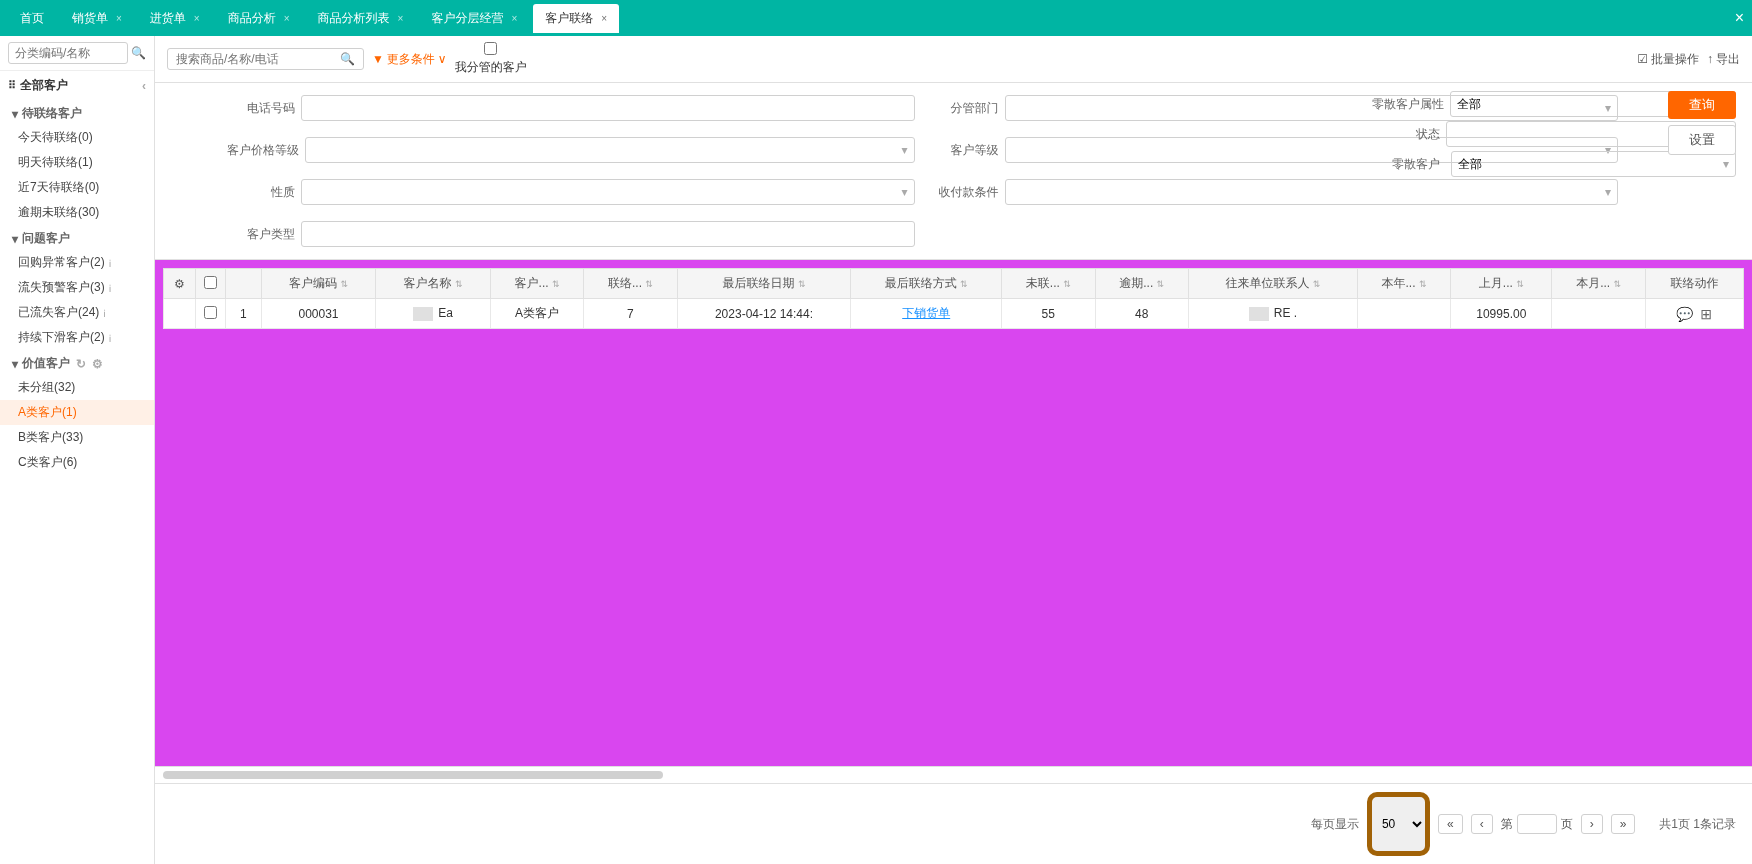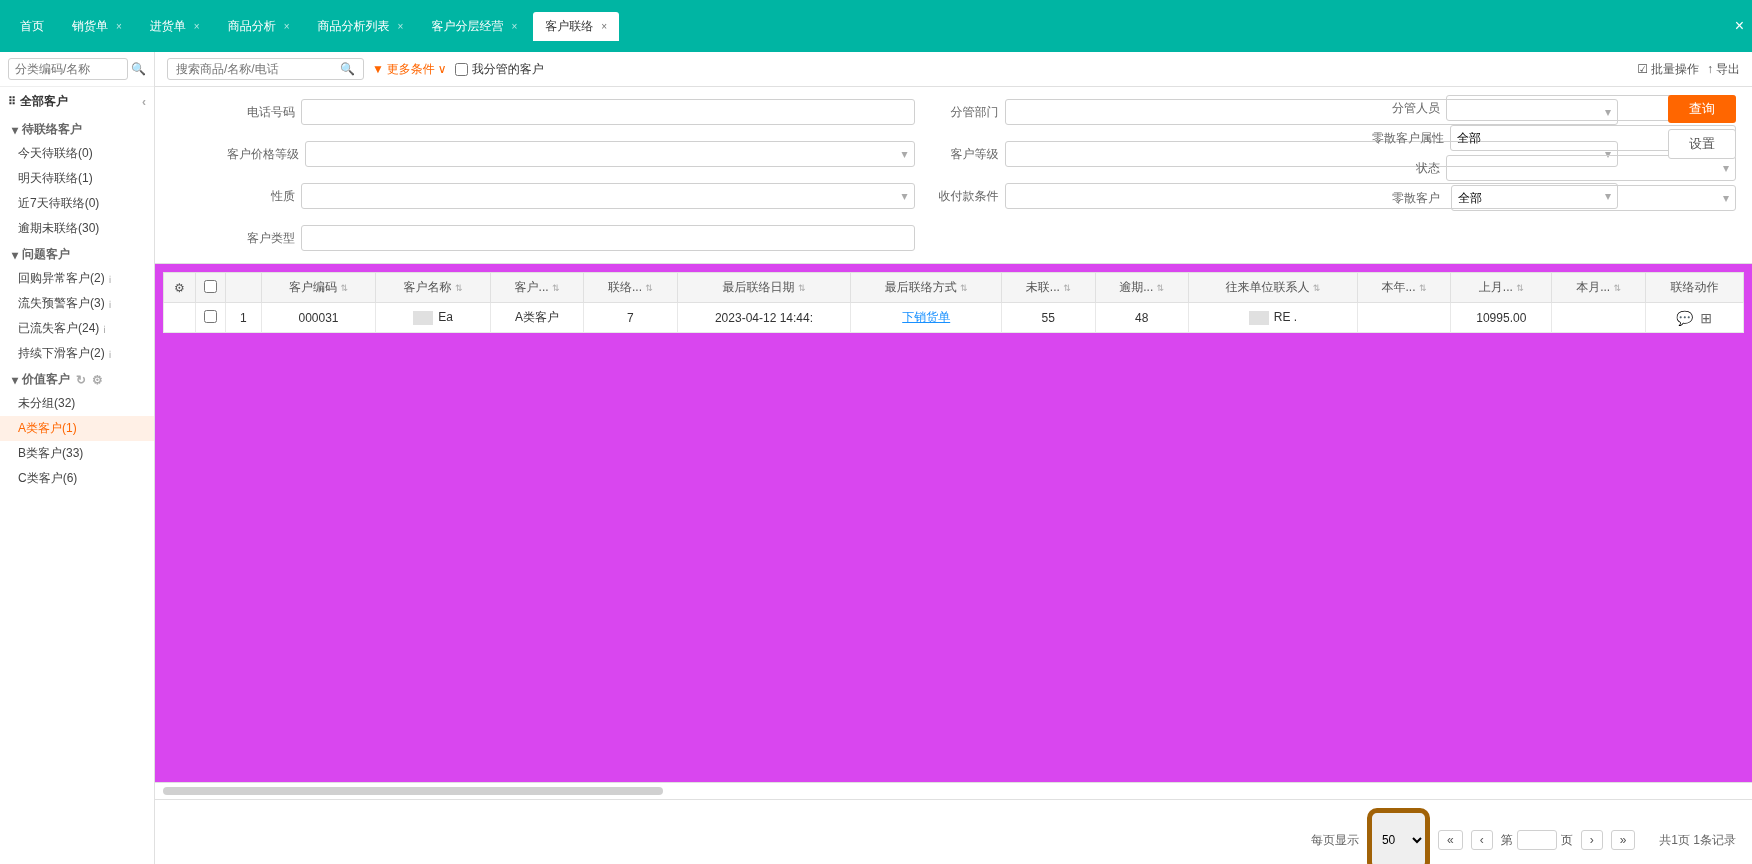--- a/index.html
+++ b/index.html
@@ -1,19 +1,19 @@
 <!DOCTYPE html>
 <html><head>
   <meta charset="utf-8">
   <style>
     * { box-sizing: border-box; margin: 0; padding: 0; font-family: 'Microsoft YaHei', Arial, sans-serif; font-size: 12px; }
     body { background: #f0f0f0; width: 1752px; height: 864px; overflow: hidden; }
     
     
-    .top-nav { display: flex; align-items: center; background: #00b5a3; height: 52px; padding: 0 8px; gap: 4px; }
+    .top-nav { display: flex; align-items: center; background: #00b5a3; height: 36px; padding: 0 8px; gap: 4px; }
     .top-nav .nav-item { color: #fff; padding: 6px 12px; cursor: pointer; border-radius: 3px 3px 0 0; font-size: 13px; display: flex; align-items: center; gap: 4px; }
     .top-nav .nav-item.home { background: transparent; }
     .top-nav .nav-item.active { background: #fff; color: #333; border-radius: 3px 3px 0 0; }
     .top-nav .nav-item .close-btn { font-size: 10px; color: inherit; margin-left: 4px; opacity: 0.7; }
     .top-nav .nav-close-all { margin-left: auto; color: #fff; font-size: 16px; cursor: pointer; }
     
     
     .main-layout { display: flex; height: calc(864px - 36px); }
     
     
@@ -26,21 +26,21 @@
     .sidebar-item.active { background: #fff0e6; color: #ff6600; }
     
     
     .content-area { flex: 1; display: flex; flex-direction: column; background: #d946ef; overflow: hidden; }
     
     
     .toolbar { background: #fff; padding: 6px 12px; border-bottom: 1px solid #e0e0e0; display: flex; align-items: center; gap: 8px; }
     .toolbar-search { display: flex; align-items: center; border: 1px solid #d0d0d0; border-radius: 3px; padding: 3px 8px; gap: 4px; background: #fff; }
     .toolbar-search input { border: none; outline: none; font-size: 12px; width: 160px; }
     .filter-btn { color: #ff6600; cursor: pointer; display: flex; align-items: center; gap: 3px; font-size: 12px; }
-    .checkbox-label { display: flex; align-items: center; gap: 4px; color: #333; cursor: pointer; }
+    .checkbox-label { display: flex; align-items: center; gap: 4px; color: #333; cursor: pointer; flex-direction: column; }
     .toolbar-right { margin-left: auto; display: flex; align-items: center; gap: 8px; }
     .batch-op-btn { color: #555; cursor: pointer; display: flex; align-items: center; gap: 3px; font-size: 12px; }
     .export-btn { color: #555; cursor: pointer; display: flex; align-items: center; gap: 3px; font-size: 12px; }
     .filter-label { color: #666; min-width: 64px; text-align: right; flex-shrink: 0; }
     .btn-search { background: #ff6600; color: #fff; border: none; border-radius: 3px; padding: 5px 20px; cursor: pointer; font-size: 13px; }
     .btn-settings { background: #fff; color: #555; border: 1px solid #d0d0d0; border-radius: 3px; padding: 5px 20px; cursor: pointer; font-size: 13px; }
     
     
     .table-wrapper { flex: 1; overflow: auto; padding: 8px; }
     .data-table { width: 100%; border-collapse: collapse; background: #fff; border: 1px solid #e8e8e8; }
@@ -245,26 +245,20 @@
         </div>
 
         <div class="filter-col">
           <span class="filter-label">客户类型</span>
           <div style="flex:1;border:1px solid #d0d0d0;border-radius:3px;height:26px;display:flex;align-items:center;padding:0 6px;cursor:pointer;"></div>
         </div>
       </div>
 
       <div style="position:absolute;right:0;top:0;width:380px;display:flex;flex-direction:column;gap:4px;padding:8px 16px 8px 0;">
 
-        <div style="display:flex;align-items:center;gap:6px;">
-          <span class="filter-label" style="min-width:68px;text-align:right;color:#666;">分管人员</span>
-          <div style="flex:1;border:1px solid #d0d0d0;border-radius:3px;height:26px;display:flex;align-items:center;padding:0 6px;cursor:pointer;justify-content:flex-end;">
-            <span style="color:#aaa;">···</span>
-          </div>
-        </div>
 
         <div style="display:flex;align-items:center;gap:6px;">
           <span class="filter-label" style="min-width:68px;text-align:right;color:#666;">零散客户属性</span>
           <div style="flex:1;border:1px solid #d0d0d0;border-radius:3px;height:26px;display:flex;align-items:center;padding:0 6px;cursor:pointer;justify-content:space-between;">
             <span>全部</span>
             <span style="color:#aaa;">▾</span>
           </div>
         </div>
 
         <div style="display:flex;align-items:center;gap:6px;">

